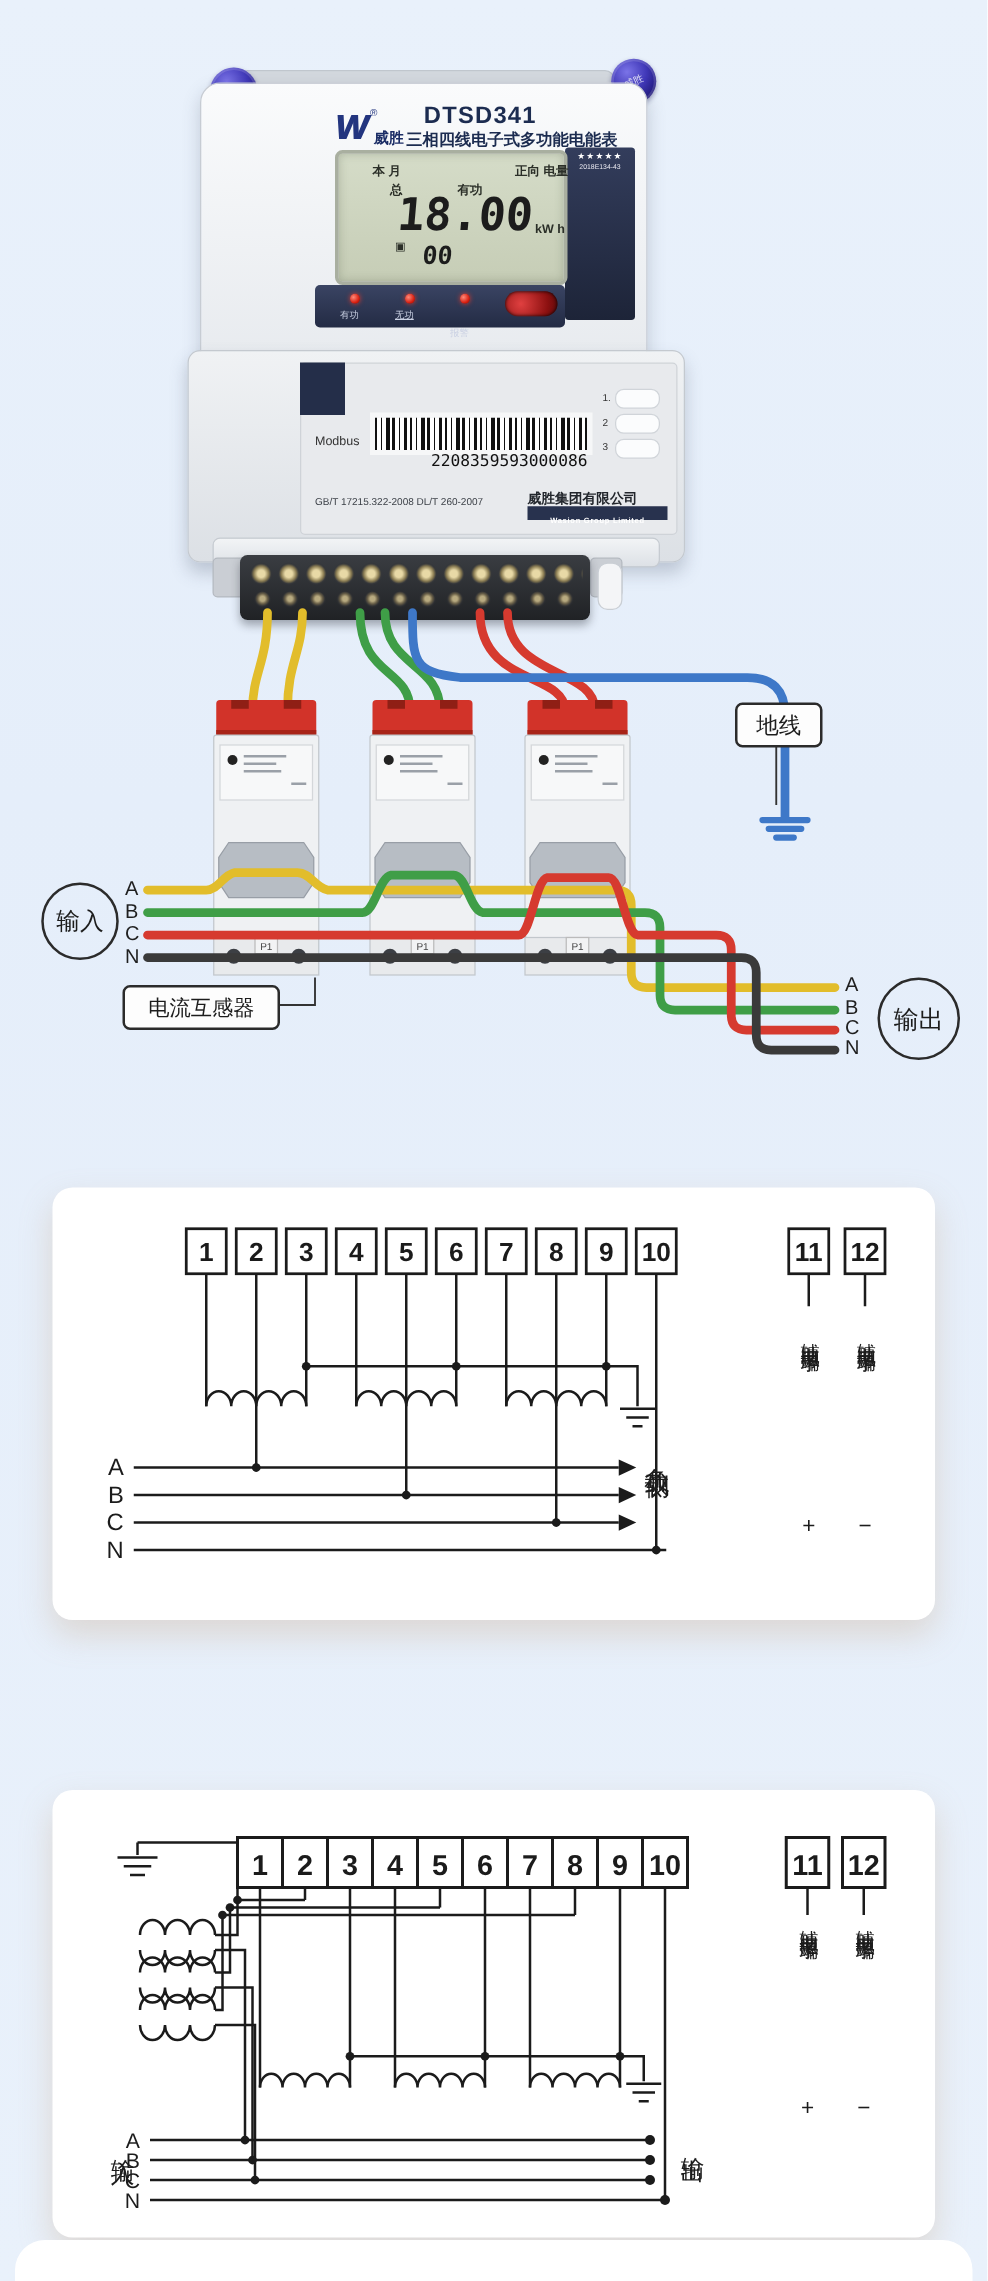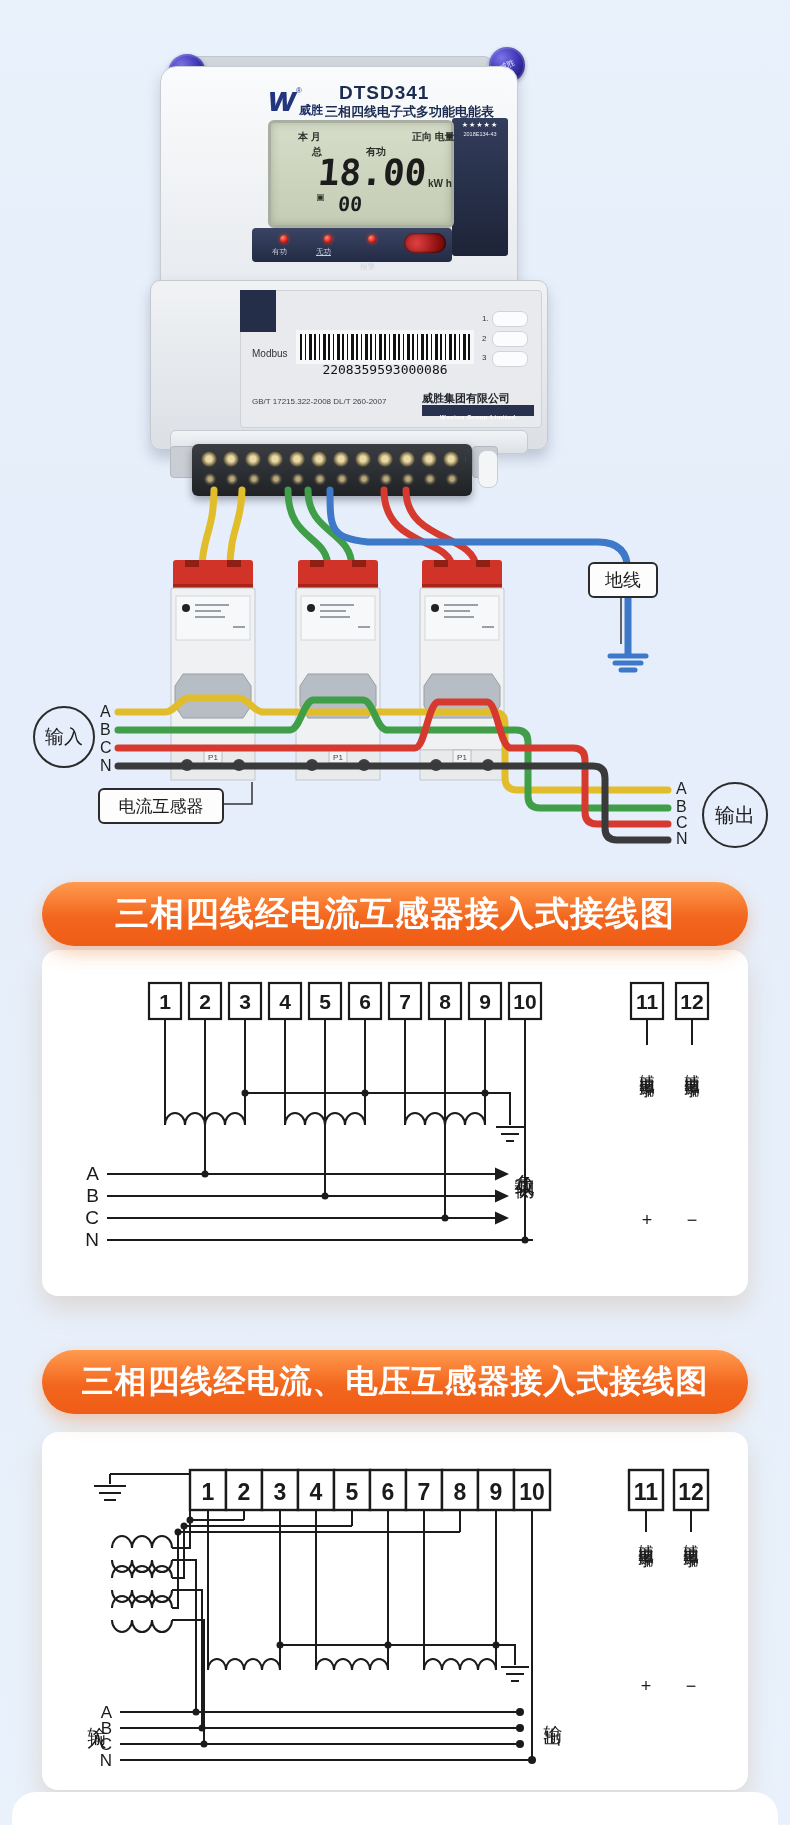--- a/index.html
+++ b/index.html
@@ -50,21 +50,21 @@
         box-shadow:inset 0 0 3px #000;}
   .plate{left:240px;top:290px;width:300px;height:136px;background:#e8eaed;border:1px solid #cfd3d8;border-radius:4px;}
   .plate-corner{left:240px;top:290px;width:36px;height:42px;background:#242e49;}
   .spec-box{left:284px;top:296px;width:202px;height:34px;border:1px solid #8a8f96;border-radius:6px;
         display:flex;flex-direction:column;justify-content:center;}
   .spec-line{font-size:8px;color:#24282e;font-weight:bold;text-align:center;line-height:11px;white-space:nowrap;}
   .modbus{left:252px;top:348px;font-size:10px;color:#333;}
   .barcode{left:300px;top:334px;width:170px;height:26px;background:
         repeating-linear-gradient(90deg,#111 0 2px,#fff 2px 5px,#111 5px 6px,#fff 6px 9px,#111 9px 12px,#fff 12px 14px);
         outline:4px solid #f6f7f8;}
-  .barcode-num{left:300px;top:362px;width:170px;text-align:center;font-size:13px;color:#111;
+  .barcode-num{left:300px;top:362px;width:170px;text-align:right;font-size:13px;color:#111;
         font-family:"DejaVu Sans Mono",monospace;}
   .side-num{font-size:8px;color:#333;}
   .side-pill{width:34px;height:14px;background:#fbfcfd;border:1px solid #d0d4d9;border-radius:7px;}
   .gbt{left:252px;top:397px;font-size:8px;color:#3a3f46;}
   .company-cn{left:422px;top:391px;font-size:11px;font-weight:bold;color:#22262c;}
   .company-bar{left:422px;top:405px;width:112px;height:11px;background:#28324e;text-align:center;}
   .company-en{font-size:6px;font-weight:bold;color:#fff;letter-spacing:.6px;line-height:11px;}
   .meter-neck{left:170px;top:430px;width:356px;height:22px;background:linear-gradient(180deg,#f2f4f6,#dde1e6);
         border:1px solid #c6cbd1;border-radius:6px;}
   .tblock{left:192px;top:444px;width:280px;height:52px;border-radius:6px;
@@ -274,23 +274,20 @@
   <span class="abs phase-letter" style="left:100px;top:703px;z-index:6;">A</span>
   <span class="abs phase-letter" style="left:100px;top:721px;z-index:6;">B</span>
   <span class="abs phase-letter" style="left:100px;top:739px;z-index:6;">C</span>
   <span class="abs phase-letter" style="left:100px;top:757px;z-index:6;">N</span>
   <span class="abs phase-letter" style="left:676px;top:780px;z-index:6;">A</span>
   <span class="abs phase-letter" style="left:676px;top:798px;z-index:6;">B</span>
   <span class="abs phase-letter" style="left:676px;top:814px;z-index:6;">C</span>
   <span class="abs phase-letter" style="left:676px;top:830px;z-index:6;">N</span>
 
   <div class="abs card" style="top:950px;height:346px;"></div>
-  <div class="abs banner" style="top:882px;font-size:34px;">
-    <span>三相四线经电流互感器接入式接线图</span>
-  </div>
 
   <svg class="abs" style="left:55px;top:975px;" width="680" height="300" viewBox="0 0 680 300">
     <g fill="none" stroke="#1b1b1b" stroke-width="2">
       <path d="M110,44 V150"></path>
         <path d="M190,44 V150"></path>
         <path d="M150,44 V199"></path>
       <path d="M230,44 V150"></path>
         <path d="M310,44 V150"></path>
         <path d="M270,44 V221"></path>
       <path d="M350,44 V150"></path>
@@ -354,23 +351,20 @@
       <text x="44" y="271" text-anchor="end">N</text>
     </g>
   </svg>
   <div class="abs vtext" style="left:512px;top:1158px;font-size:20px;letter-spacing:3px;">负载侧</div>
   <div class="abs vtext" style="left:637px;top:1062px;width:20px;font-size:15px;">辅助电源端子</div>
   <div class="abs vtext" style="left:682px;top:1062px;width:20px;font-size:15px;">辅助电源端子</div>
   <div class="abs aux-sign" style="left:637px;top:1210px;">+</div>
   <div class="abs aux-sign" style="left:682px;top:1210px;">−</div>
 
   <div class="abs card" style="top:1432px;height:358px;"></div>
-  <div class="abs banner" style="top:1350px;font-size:32px;">
-    <span>三相四线经电流、电压互感器接入式接线图</span>
-  </div>
 
   <svg class="abs" style="left:50px;top:1460px;" width="700" height="320" viewBox="0 0 700 320">
     <g fill="none" stroke="#1b1b1b" stroke-width="2">
       <path d="M60,14 H140 V60"></path>
       <path d="M60,14 V24 M44,26 H76 M49,33 H71 M54,40 H66"></path>
       <path d="M194,50 V60 M140,60 H194"></path>
       <path d="M302,50 V66 M134,66 H302"></path>
       <path d="M410,50 V72 M128,72 H410"></path>
       <path d="M62,88 a10,12 0 0 1 20,0 a10,12 0 0 1 20,0 a10,12 0 0 1 20,0"></path>
       <path d="M62,100 a10,12 0 0 0 20,0 a10,12 0 0 0 20,0 a10,12 0 0 0 20,0"></path>

